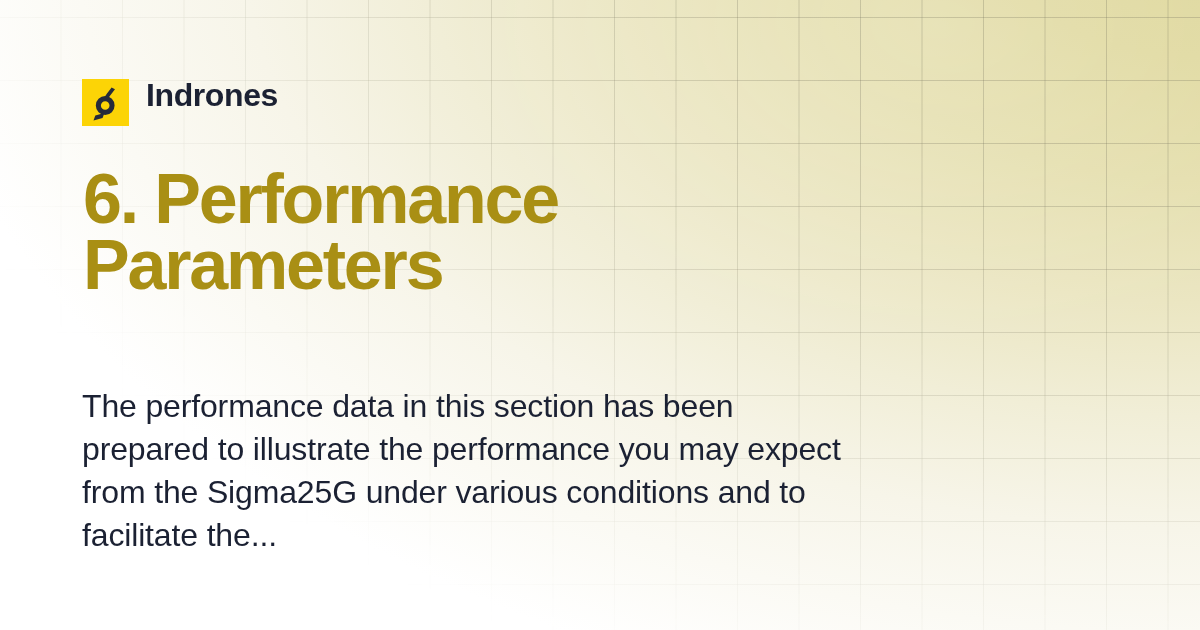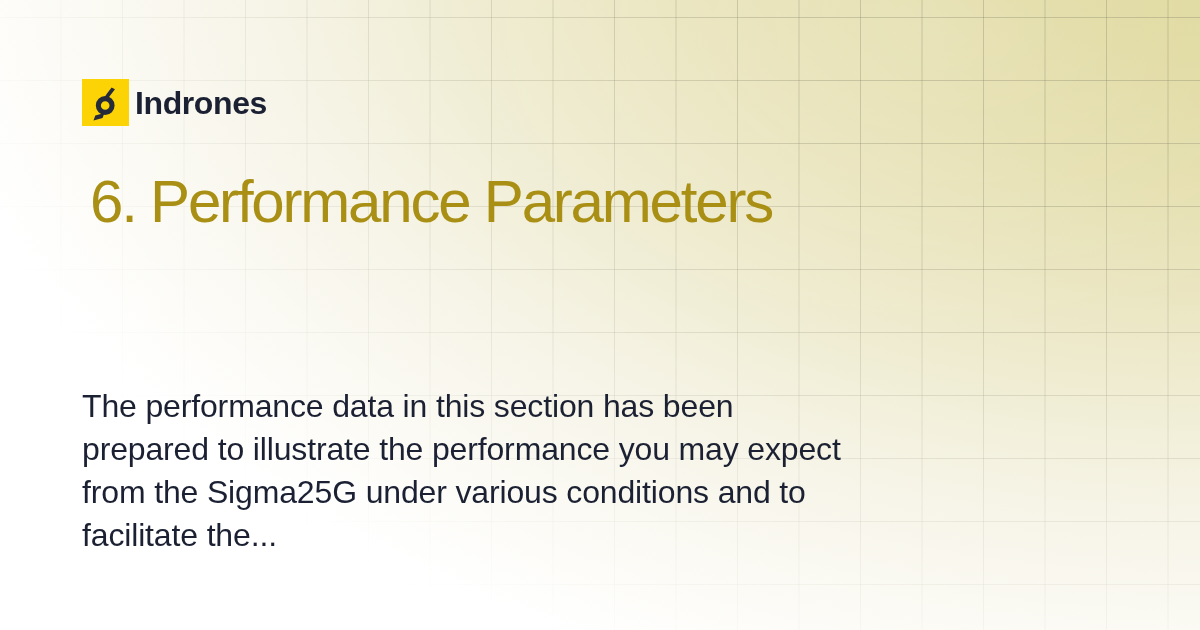--- a/index.html
+++ b/index.html
@@ -72,22 +72,22 @@
     width: 1040px;
     height: 630px;
   }
 
   
   .brand {
     position: absolute;
     left: 0;
     top: 79px;
     display: flex;
-    align-items: center;
-    gap: 6px;
+    align-items: flex-start;
+    gap: 17px;
   }
   .brand-mark {
     width: 47px;
     height: 47px;
     flex: 0 0 47px;
     display: block;
   }
   .brand-name {
     font-size: 32px;
     font-weight: 700;
@@ -96,23 +96,23 @@
     line-height: 1;
     white-space: nowrap;
   }
 
   
   .headline {
     position: absolute;
     left: 0;
     top: 166px;
     width: 760px;
-    margin: 8px;
-    font-size: 60px;
-    font-weight: 400;
+    margin: 1px;
+    font-size: 70px;
+    font-weight: 700;
     line-height: 0.94;
     letter-spacing: -2.2px;
     color: #a98f14;
   }
 
   
   .body-copy {
     position: absolute;
     left: 0;
     top: 385px;

